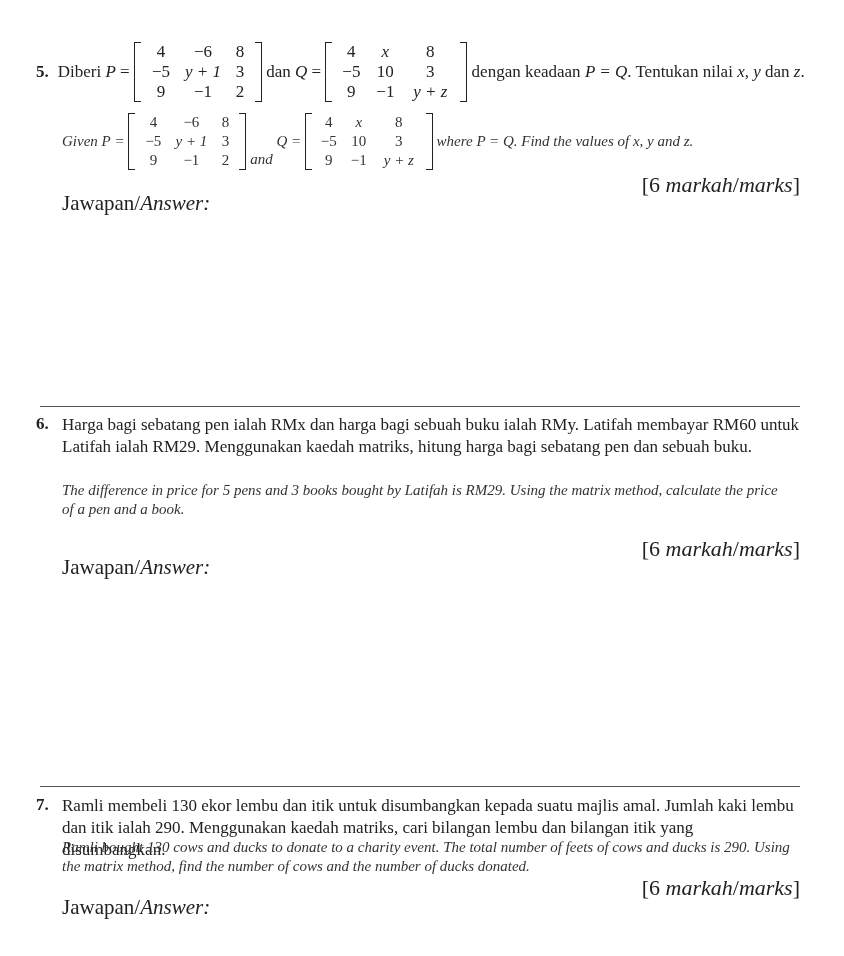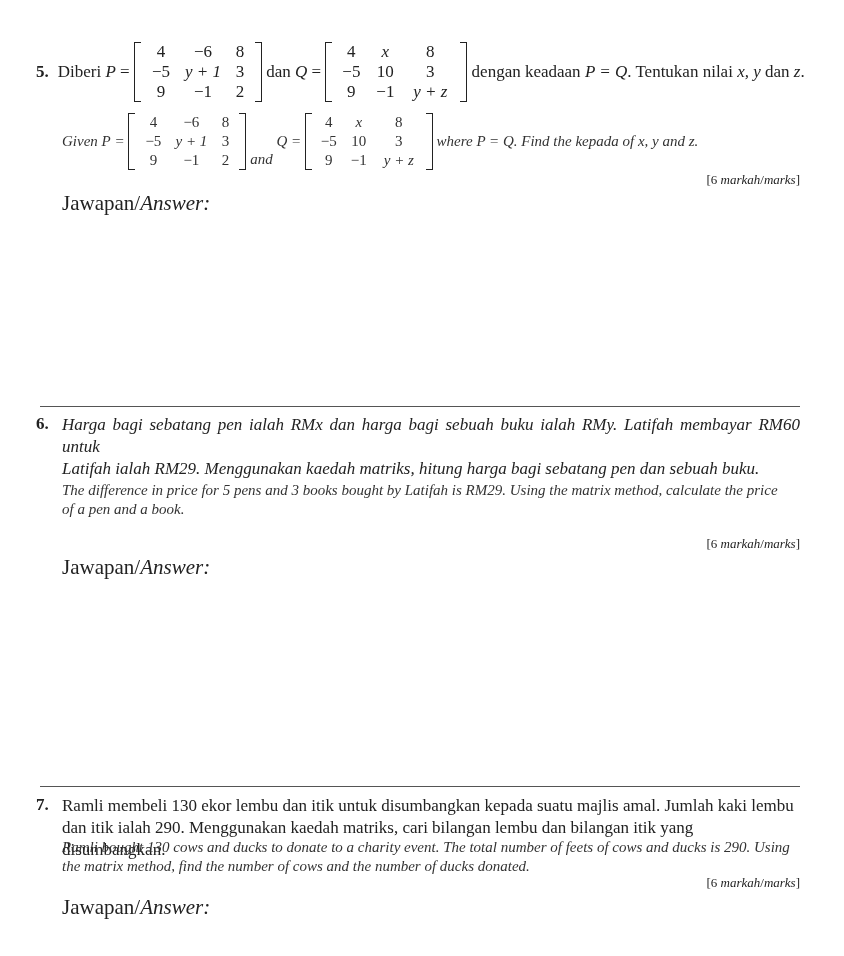--- a/index.html
+++ b/index.html
@@ -6,21 +6,21 @@
   body {
     width: 844px; height: 956px; position: relative; overflow: hidden;
     font-family: "Liberation Serif", "DejaVu Serif", serif;
     color: #222222;
   }
   .abs { position: absolute; }
   .q-num { font-weight: bold; font-size: 17px; }
   .ms { font-size: 17px; line-height: 22px; }
   .en { font-size: 15px; line-height: 19px; font-style: italic; color: #333; }
   .it { font-style: italic; }
-  .marks { font-size: 13px; }
+  .marks { font-size: 22px; }
   .marks .it { font-style: italic; }
   .answer { font-size: 21px; }
   .answer .it { font-style: italic; }
   .divider { position: absolute; left: 40px; width: 760px; height: 0; border-top: 1.5px solid #555; }
 
   
   .matrix { display: inline-flex; align-items: stretch; vertical-align: middle; }
   .bracket { width: 6px; border: 1.5px solid #222; }
   .bracket.l { border-right: none; }
   .bracket.r { border-left: none; }
@@ -114,39 +114,39 @@
         <span>8</span>
         <span>−5</span>
         <span>10</span>
         <span>3</span>
         <span>9</span>
         <span>−1</span>
         <span class="var">y + z</span>
       </span>
       <span class="bracket r"></span>
     </span>
-    <span style="white-space:pre;"> where P = Q. Find the kepada of x, y and z.</span>
+    <span style="white-space:pre;"> where P = Q. Find the values of x, y and z.</span>
   </div>
 
   <div class="abs marks" style="right:44px; top:172px;">
     <span style="white-space:pre;">[6 </span><span class="it">markah</span><span>/</span><span class="it">marks</span><span>]</span>
   </div>
 
   <div class="abs answer" style="left:62px; top:191px;">
     <span>Jawapan</span><span>/</span><span class="it">Answer:</span>
   </div>
 
   <div class="abs" style="left:40px; top:215px; width:760px; height:185px;"></div>
 </div>
 
 <div class="divider" style="top:406px;"></div>
 
 <div>
   <div class="abs q-num" style="left:36px; top:414px;">6.</div>
-  <div class="abs ms" style="left:62px; top:414px; width:738px;font-style:italic;">
+  <div class="abs ms" style="left:62px; top:414px; width:738px;">
     <div class="justify">Harga bagi sebatang pen ialah RMx dan harga bagi sebuah buku ialah RMy. Latifah membayar RM60 untuk</div>
     <div>Latifah ialah RM29. Menggunakan kaedah matriks, hitung harga bagi sebatang pen dan sebuah buku.</div>
   </div>
   <div class="abs en" style="left:62px; top:481px; width:738px;">
     <div class="justify">The difference in price for 5 pens and 3 books bought by Latifah is RM29. Using the matrix method, calculate the price</div>
     <div>of a pen and a book.</div>
   </div>
 
   <div class="abs marks" style="right:44px; top:536px;">
     <span style="white-space:pre;">[6 </span><span class="it">markah</span><span>/</span><span class="it">marks</span><span>]</span>

